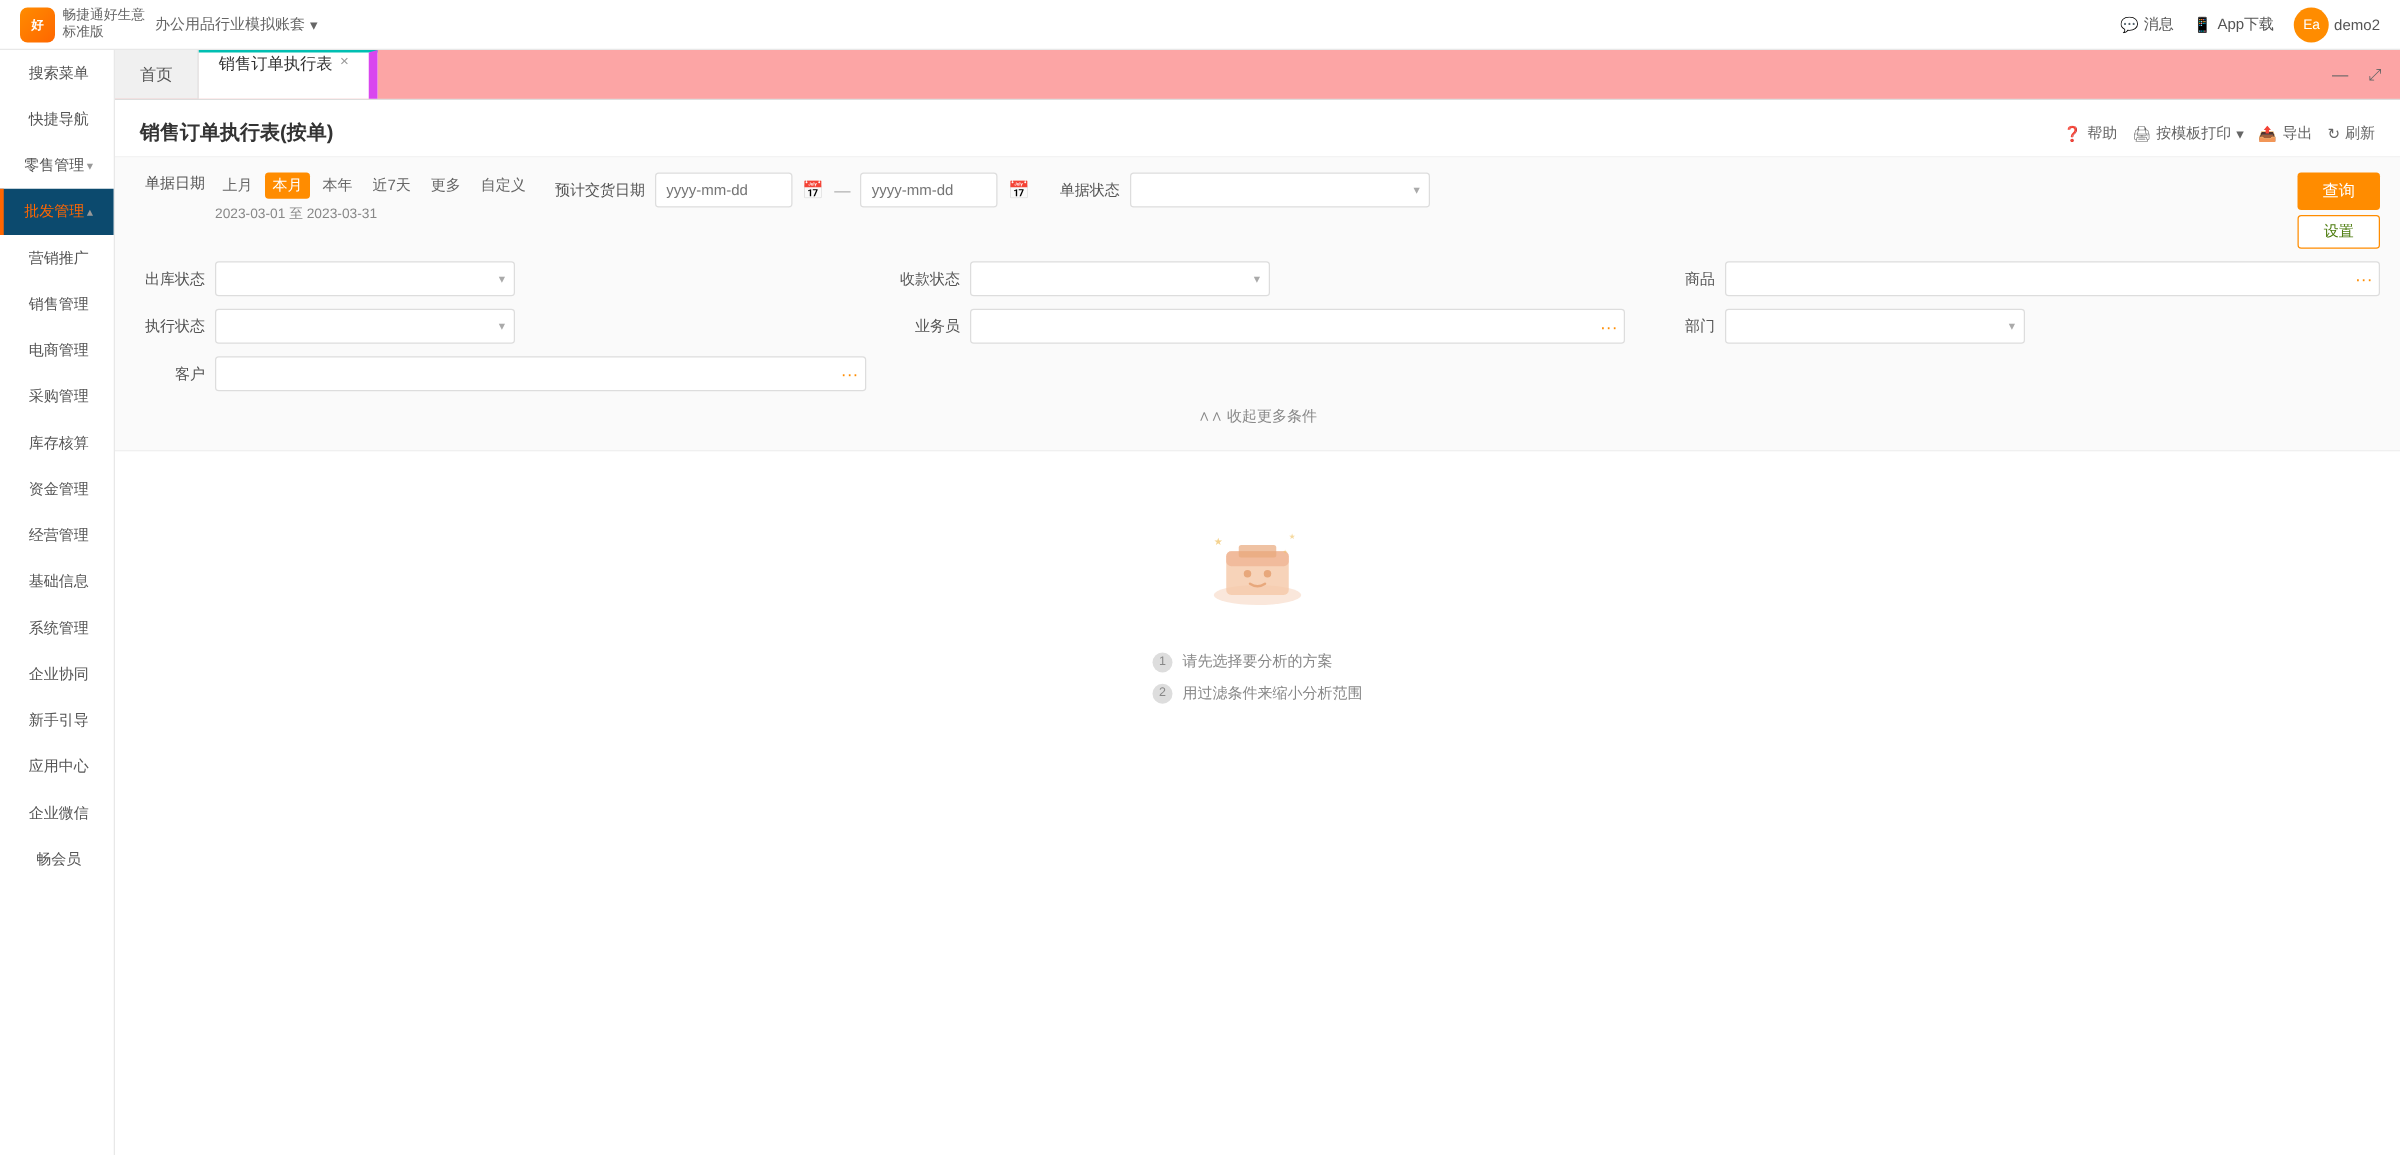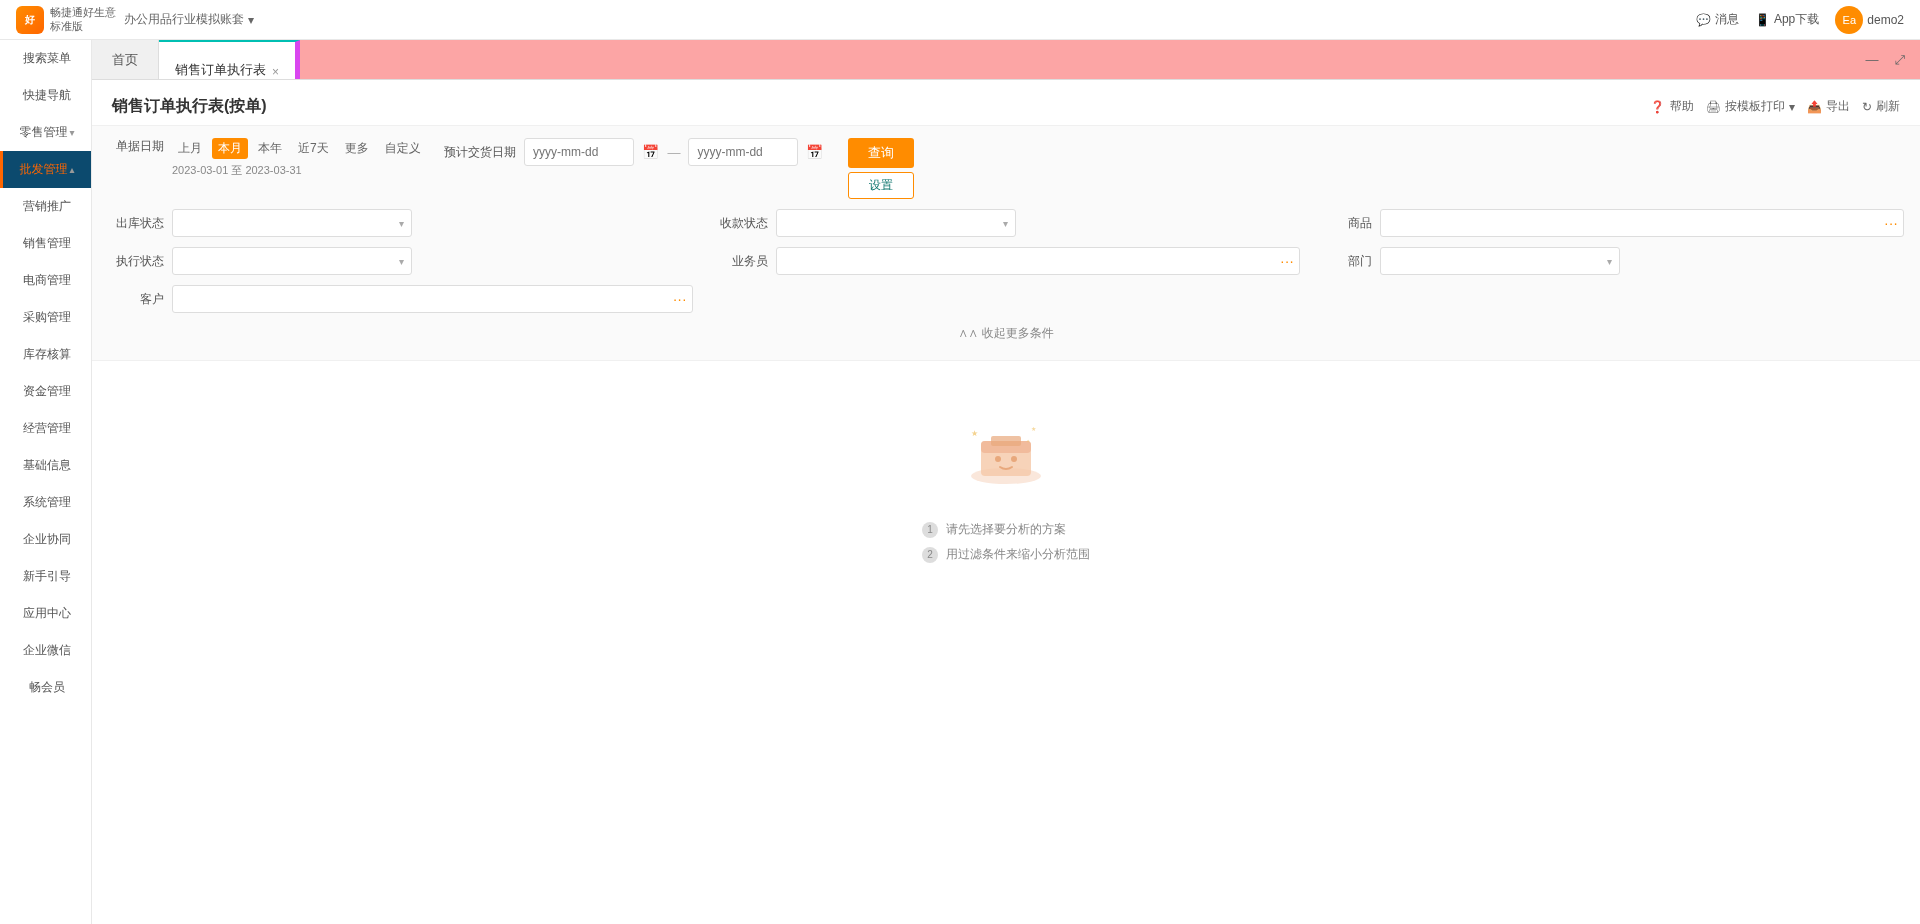--- a/index.html
+++ b/index.html
@@ -26,21 +26,21 @@
     .sidebar-item.active { color: #ff6600; background: #0c4a6e; border-left-color: #ff6600; }
     .sidebar-item.has-sub { display: flex; align-items: center; justify-content: center; gap: 2px; }
     .sidebar-sub-arrow { font-size: 10px; color: #999; }
 
     
     .content-area { flex: 1; display: flex; flex-direction: column; overflow: hidden; }
 
     
     .tab-bar { height: 40px; background: #fca5a5; display: flex; align-items: stretch; flex-shrink: 0; border-bottom: 1px solid #ddd; }
     .tab-home { padding: 0 20px; display: flex; align-items: center; background: #f0f0f0; color: #555; font-size: 13px; cursor: pointer; border-right: 1px solid #ddd; }
-    .tab-item { padding: 0 16px; display: flex; align-items: flex-end; gap: 6px; background: #fff; color: #333; font-size: 13px; cursor: pointer; border-right: 5px solid #d946ef; border-top: 2px solid #00bfb2; }
+    .tab-item { padding: 0 16px; display: flex; align-items: flex-start; gap: 6px; background: #fff; color: #333; font-size: 13px; cursor: pointer; border-right: 7px solid #d946ef; border-top: 2px solid #00bfb2; }
     .tab-close { color: #999; font-size: 12px; cursor: pointer; }
     .tab-bar-actions { margin-left: auto; display: flex; align-items: center; padding-right: 8px; gap: 4px; }
     .tab-action-btn { width: 24px; height: 24px; display: flex; align-items: center; justify-content: center; cursor: pointer; color: #666; border-radius: 2px; }
 
     
     .page-content { flex: 1; overflow: auto; background: #f5f5f5; }
     .page-inner { background: #fff; margin: 0; min-height: 100%; }
 
     
     .page-header { padding: 16px 20px 8px 20px; display: flex; align-items: center; justify-content: space-between; border-bottom: 1px solid #f0f0f0; }
@@ -80,21 +80,21 @@
     .date-tab.active { background: #ff8c00; color: #fff; border-radius: 3px; }
     .date-input { height: 28px; border: 1px solid #ddd; border-radius: 3px; padding: 0 8px; font-size: 12px; width: 110px; outline: none; color: #999; }
     .date-sep { color: #aaa; }
     .date-cal-icon { color: #aaa; font-size: 14px; cursor: pointer; }
     .collapse-bar { text-align: center; padding: 6px; cursor: pointer; color: #888; font-size: 12px; }
     .filter-dots { color: #ff8c00; cursor: pointer; font-size: 16px; margin-left: 4px; }
 
     
     .search-actions { display: flex; flex-direction: column; gap: 4px; margin-left: 8px; }
     .btn-search { background: #ff8c00; color: #fff; border: none; padding: 6px 20px; border-radius: 3px; cursor: pointer; font-size: 13px; white-space: nowrap; }
-    .btn-settings { background: #fff; color: #0f766e; border: 1px solid #ff8c00; padding: 4px 16px; border-radius: 3px; cursor: pointer; font-size: 12px; }
+    .btn-settings { background: #fff; color: #4d7c0f; border: 1px solid #ff8c00; padding: 4px 16px; border-radius: 3px; cursor: pointer; font-size: 12px; }
 
     
     .empty-state { flex: 1; display: flex; flex-direction: column; align-items: center; justify-content: center; color: #aaa; font-size: 13px; padding: 40px; }
     .empty-icon { width: 100px; height: 100px; margin-bottom: 20px; }
     .empty-steps { display: flex; flex-direction: column; gap: 8px; }
     .empty-step { display: flex; align-items: center; gap: 8px; font-size: 12px; color: #888; }
     .step-num { width: 16px; height: 16px; border-radius: 50%; background: #ddd; color: #888; display: flex; align-items: center; justify-content: center; font-size: 10px; flex-shrink: 0; }
 
     
     ::-webkit-scrollbar { width: 6px; height: 6px; }
@@ -271,20 +271,28 @@
 
                 <div style="display:flex; align-items:center; gap:8px; min-width:340px;">
                   <span class="filter-label">预计交货日期</span>
                   <input type="text" class="date-input" placeholder="yyyy-mm-dd" style="">
                   <span class="date-cal-icon">📅</span>
                   <span class="date-sep">—</span>
                   <input type="text" class="date-input" placeholder="yyyy-mm-dd" style="">
                   <span class="date-cal-icon">📅</span>
                 </div>
 
+                <div style="display:flex; align-items:center; gap:8px; flex:1;">
+                  <span class="filter-label">单据状态</span>
+                  <div class="filter-select-wrap" style="flex:1;">
+                    <select class="filter-select">
+                      <option value=""></option>
+                    </select>
+                  </div>
+                </div>
 
                 <div class="search-actions">
                   <button class="btn-search">查询</button>
                   <button class="btn-settings">设置</button>
                 </div>
               </div>
 
               <div style="display:flex; align-items:center; gap:16px; margin-bottom:10px;">
                 <div style="display:flex; align-items:center; gap:8px; flex:1;">
                   <span class="filter-label">出库状态</span>

